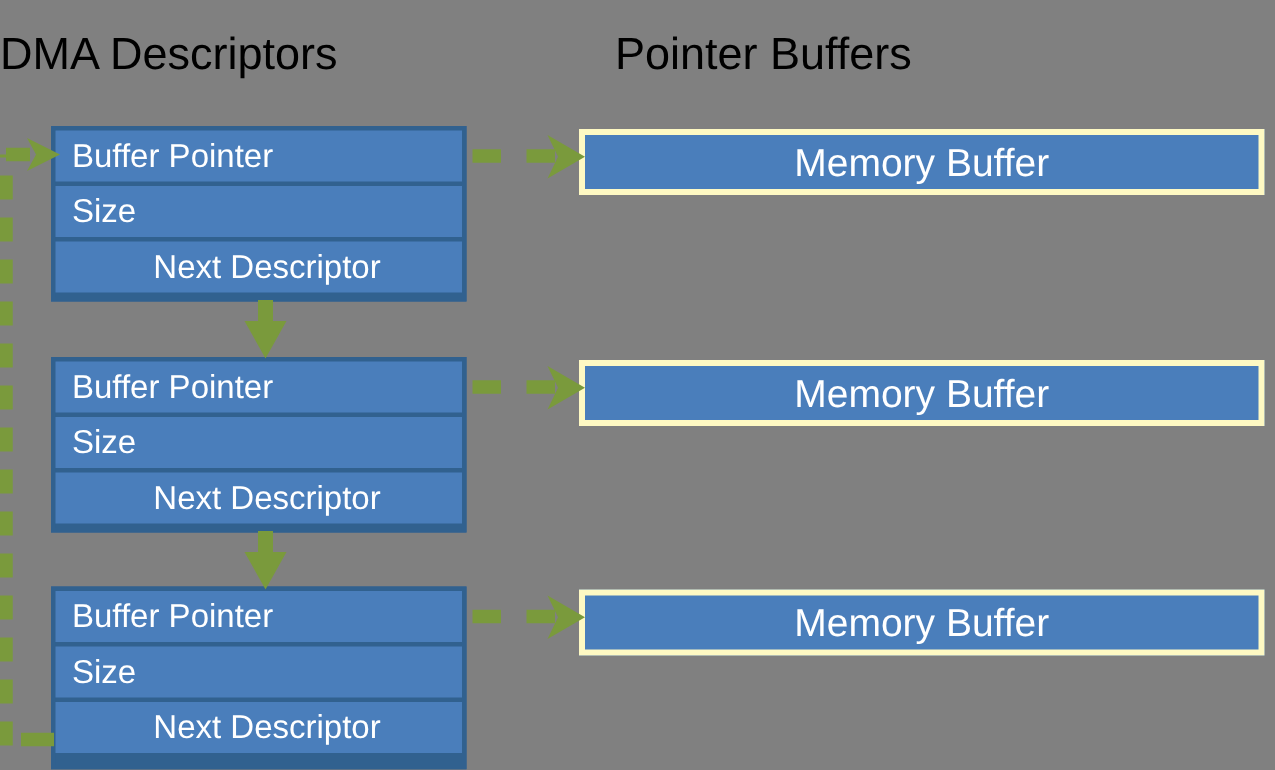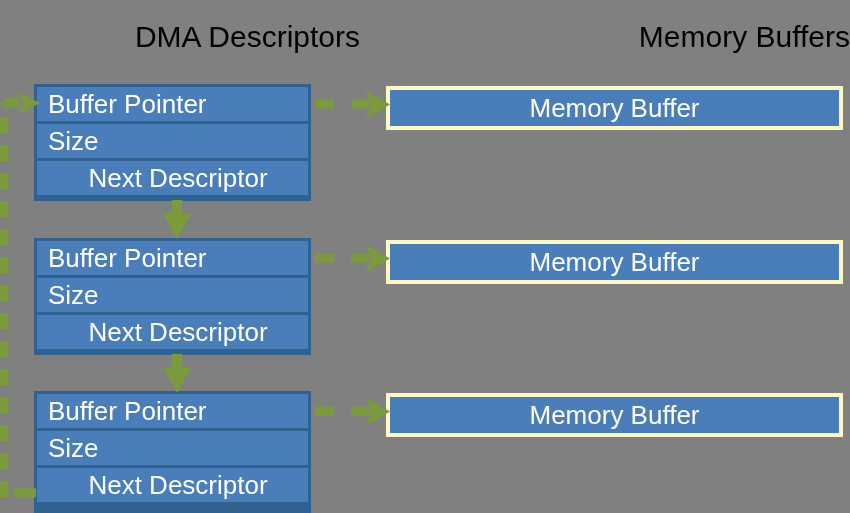--- a/index.html
+++ b/index.html
@@ -23,21 +23,21 @@
 
   
   .col-title {
     position: absolute;
     color: #000000;
     font-size: 30px;
     font-weight: 400;
     line-height: 34px;
     letter-spacing: 0px;
     white-space: nowrap;
-    text-align: right;
+    text-align: left;
   }
   #title-dma   { left: 0px;   top: 20px; width: 360px; }
   #title-mem   { left: 410px; top: 20px; width: 440px; }
 
   
   .descriptor-group {
     position: absolute;
     left: 34px;
     width: 277px;
     background: #31618f;
@@ -56,21 +56,21 @@
     margin-bottom: 3px;
     box-sizing: border-box;
     display: flex;
     align-items: center;
     padding-left: 11px;
     overflow: hidden;
   }
   .desc-field:last-child { margin-bottom: 0; justify-content: center; }
   .desc-field .label {
     color: #ffffff;
-    font-size: 26px;
+    font-size: 22px;
     line-height: 30px;
     white-space: nowrap;
   }
 
   
   .memory-buffer {
     position: absolute;
     left: 386px;
     width: 457px;
     height: 44px;
@@ -101,21 +101,21 @@
     height: 513px;
     pointer-events: none;
   }
 </style>
 </head>
 <body>
 
 <div id="canvas">
 
   <div class="col-title" id="title-dma">DMA Descriptors</div>
-  <div class="col-title" id="title-mem">Memory Buffers</div>
+  <div class="col-title" id="title-mem">Pointer Buffers</div>
 
   <div class="descriptor-group" id="desc-1">
     <div class="desc-field">
       <span class="label">Buffer Pointer</span>
     </div>
     <div class="desc-field">
       <span class="label">Size</span>
     </div>
     <div class="desc-field">
       <span class="label">Next Descriptor</span>

